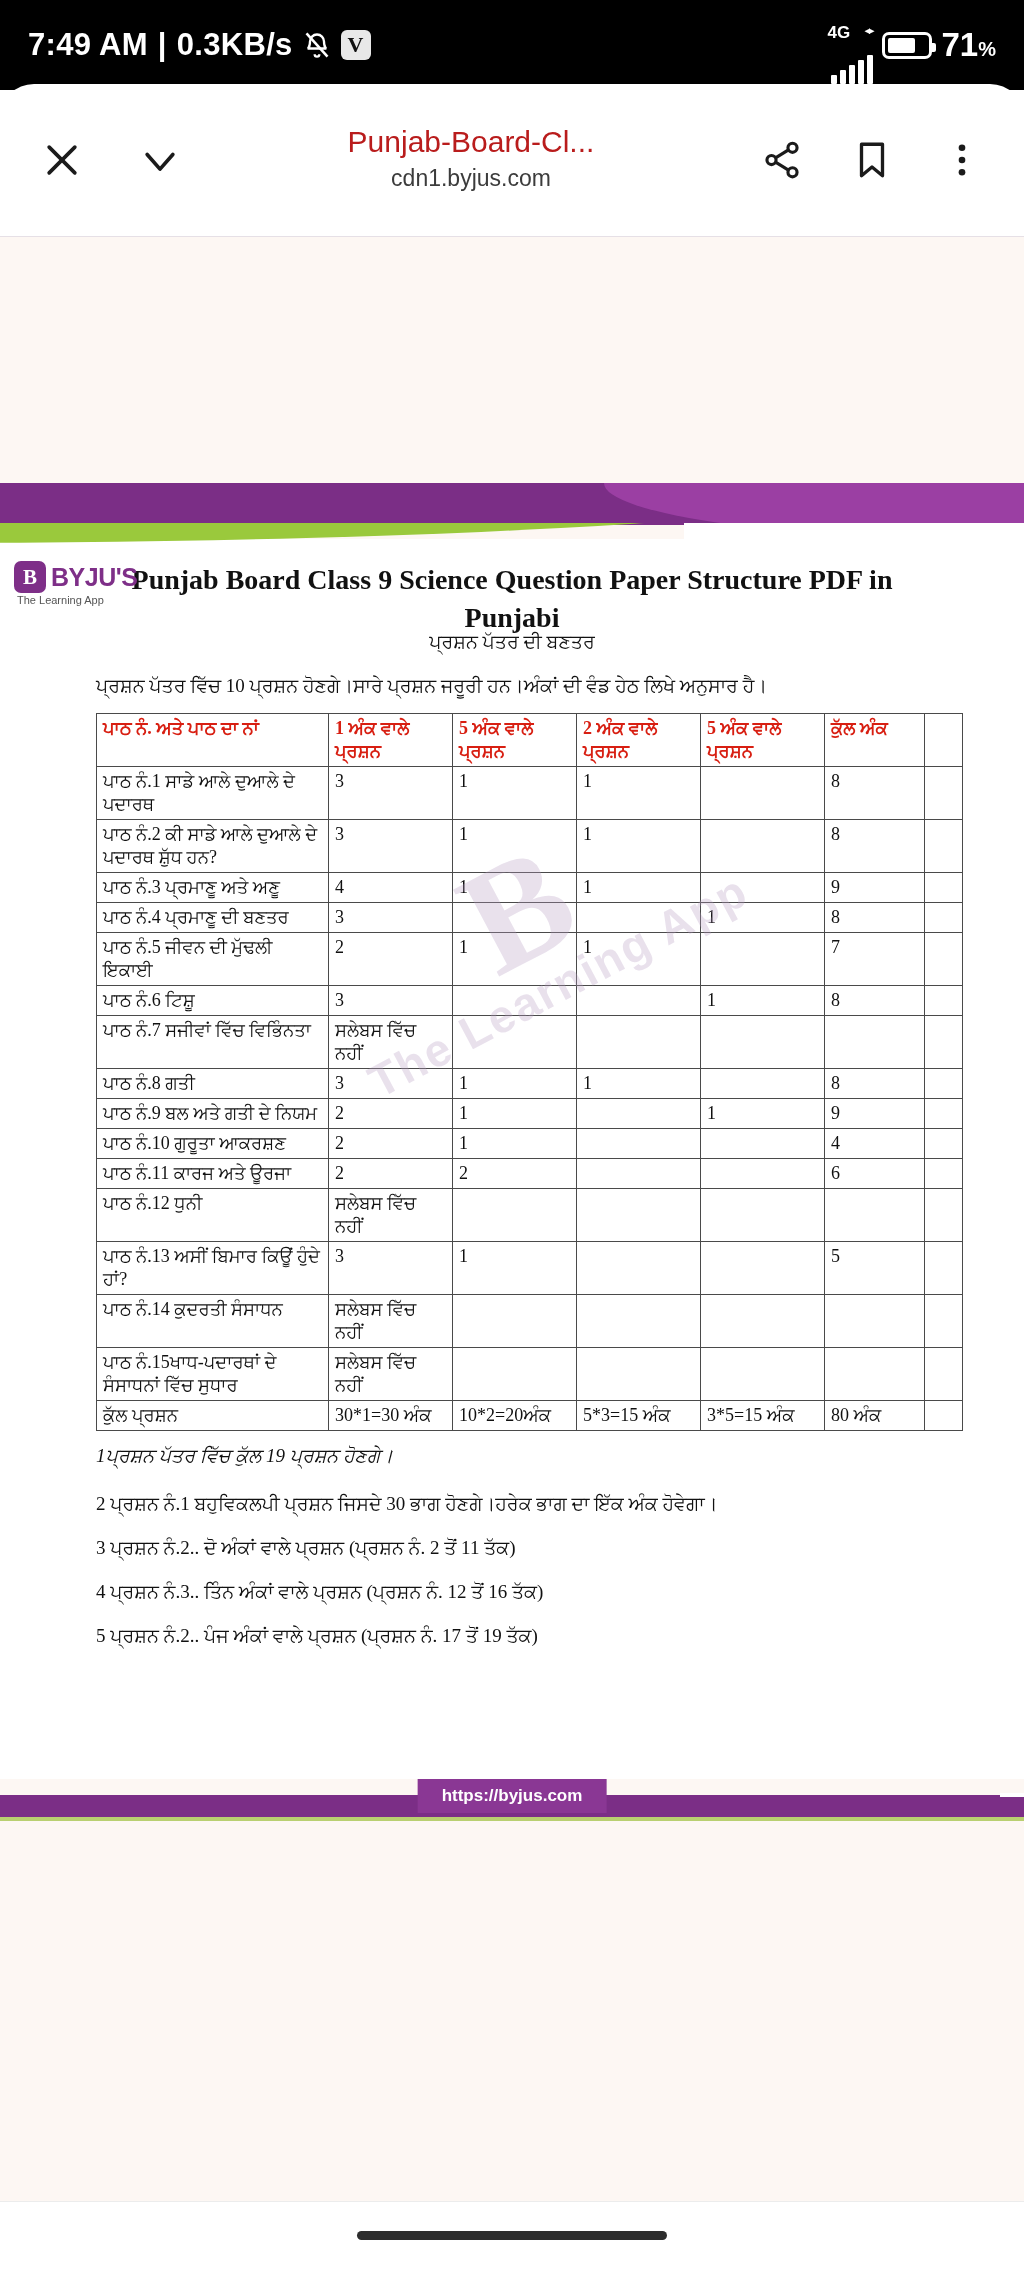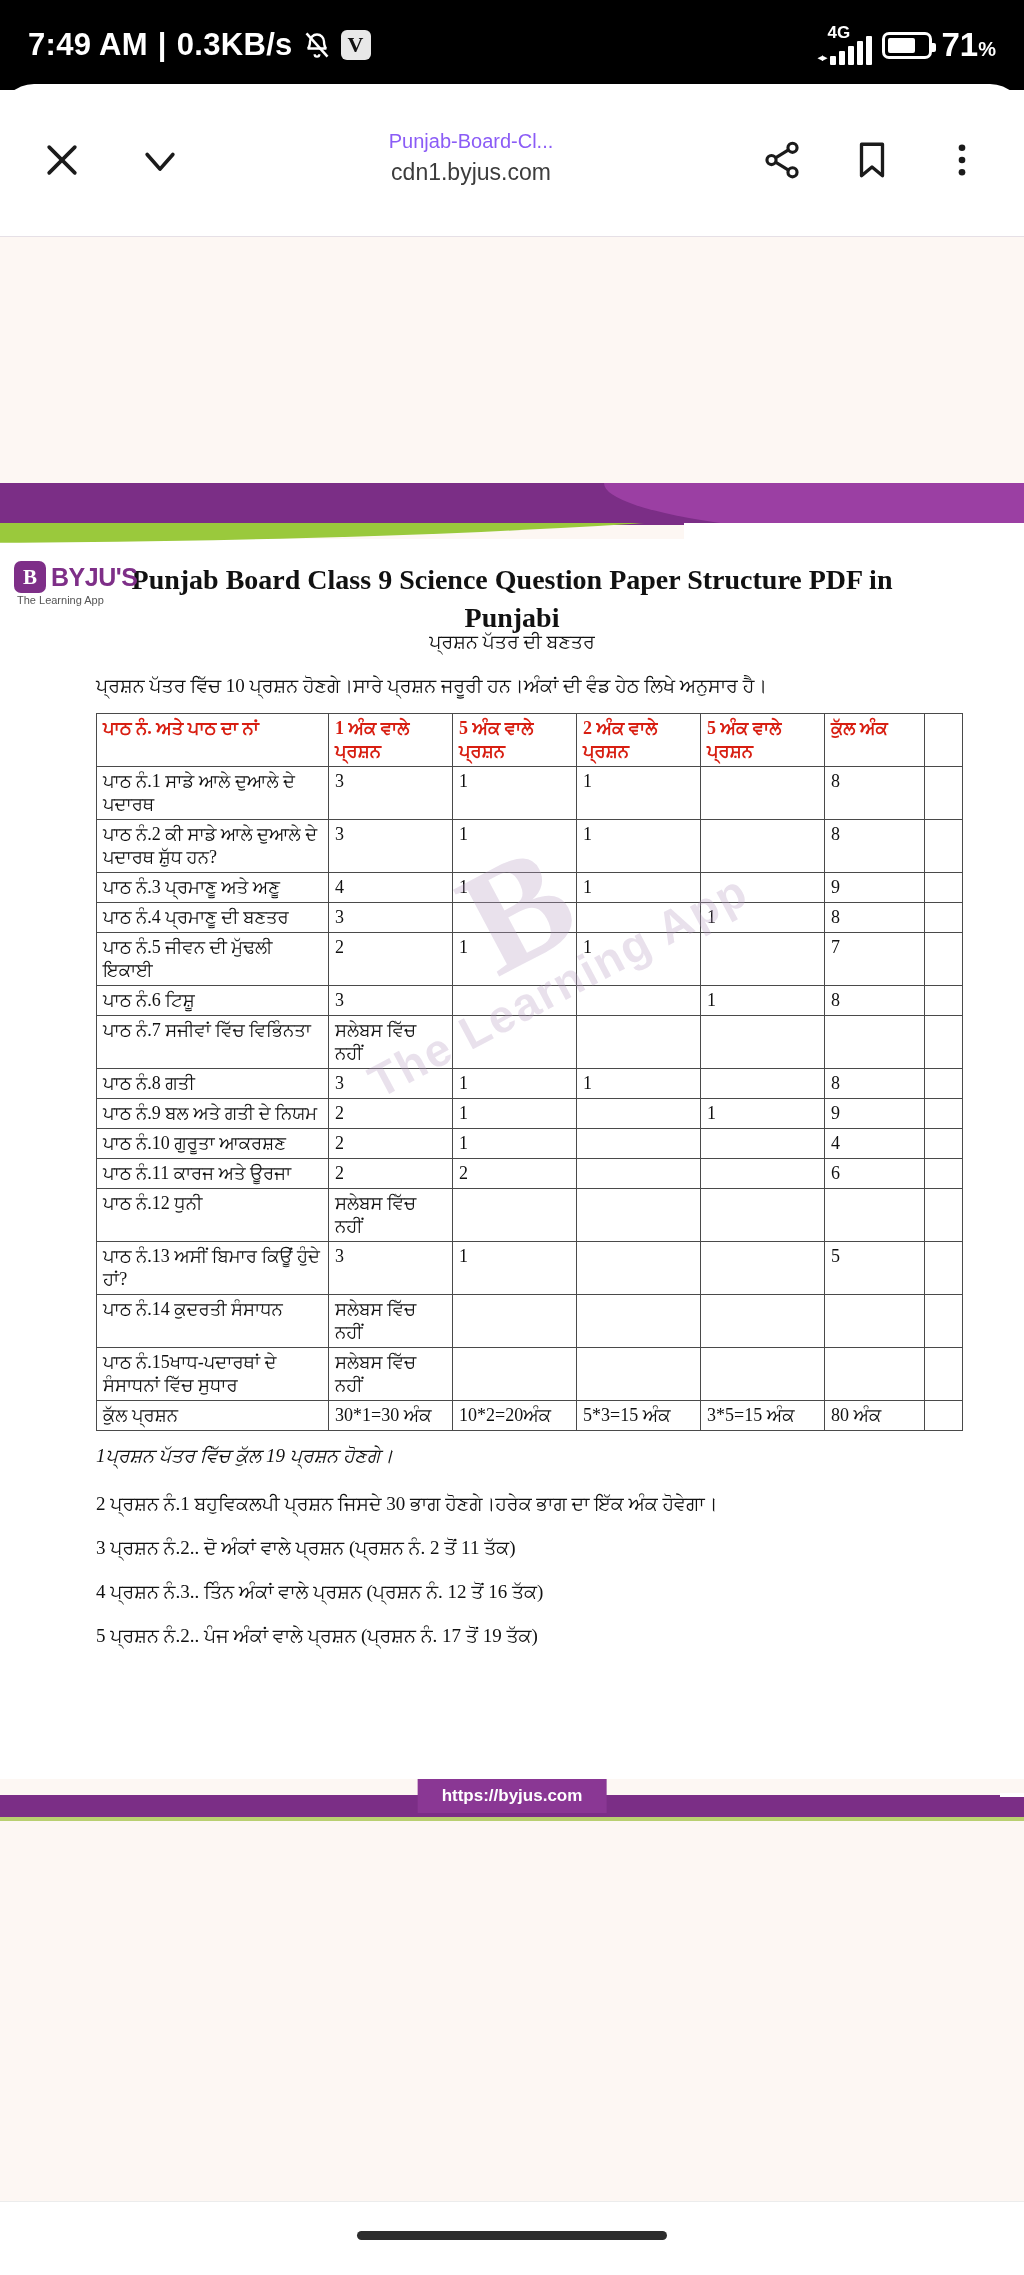--- a/index.html
+++ b/index.html
@@ -20,21 +20,21 @@
   .sb-left{ display:flex; align-items:center; gap:10px; font-size:31px; font-weight:600; letter-spacing:.3px;}
   .sb-right{ display:flex; align-items:center; gap:9px; }
   .bell-mute{ position:relative; width:28px; height:30px; }
   .bell-mute svg{ display:block; }
   .v-badge{
     width:30px; height:30px; background:#e8e8e8; color:#111;
     border-radius:6px; font-size:22px; font-weight:700;
     display:flex; align-items:center; justify-content:center;
     font-family:"Liberation Serif", serif;
   }
-  .signal{ position:relative; width:56px; height:40px; display:flex; align-items:flex-end; gap:3px;}
+  .signal{ position:relative; width:56px; height:40px; display:flex; align-items:flex-end; gap:3px;flex-direction:column;}
   .signal .g{ position:absolute; top:-2px; left:10px; font-size:17px; font-weight:600;}
   .signal .bars{ display:flex; align-items:flex-end; gap:3px; margin-top:14px;}
   .signal .bars i{ display:block; width:6px; background:#fff; border-radius:1px;}
   .arrows{ font-size:11px; line-height:1; margin-bottom:2px; letter-spacing:-1px;}
   .battery{ width:50px; height:27px; border:3px solid #fff; border-radius:7px; position:relative; padding:3px; }
   .battery::after{ content:""; position:absolute; right:-7px; top:8px; width:4px; height:9px; background:#fff; border-radius:0 2px 2px 0;}
   .battery i{ display:block; height:100%; background:#fff; border-radius:2px; }
   .pct{ font-size:33px; font-weight:600; }
   .pct small{ font-size:20px; }
 
@@ -43,21 +43,21 @@
     position:absolute; left:0; top:84px; width:1024px; height:152px;
     background:#fff; border-radius:34px 34px 0 0;
     display:flex; align-items:center; padding:0 36px;
   }
   .chrome-left{ display:flex; align-items:center; gap:46px; }
   .icon-btn{
     width:52px; height:52px; display:flex; align-items:center; justify-content:center;
     color:#1b1b1b;
   }
   .chrome-mid{ flex:1; display:flex; flex-direction:column; align-items:center; justify-content:center; gap:6px; padding-bottom:4px;}
-  .chrome-title{ font-size:20px; color:#8b5cf6; }
+  .chrome-title{ font-size:30px; color:#b91c1c; }
   .chrome-url{ font-size:23px; color:#3c3c3c; }
   .chrome-right{ display:flex; align-items:center; gap:38px; }
 
   
   .viewport{
     position:absolute; left:0; top:236px; width:1024px; height:1965px;
     background:#fdf7f3; border-top:1px solid #e6e0e6;
     overflow:hidden;
   }
   .doc{

